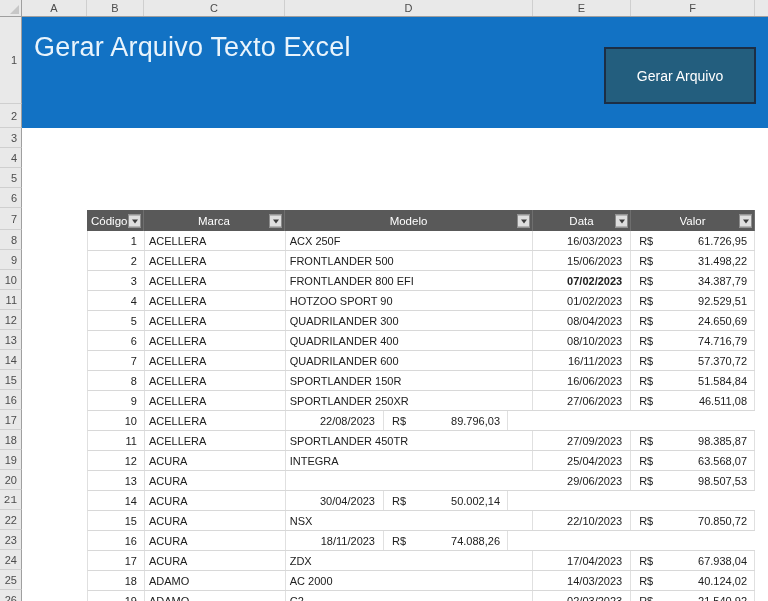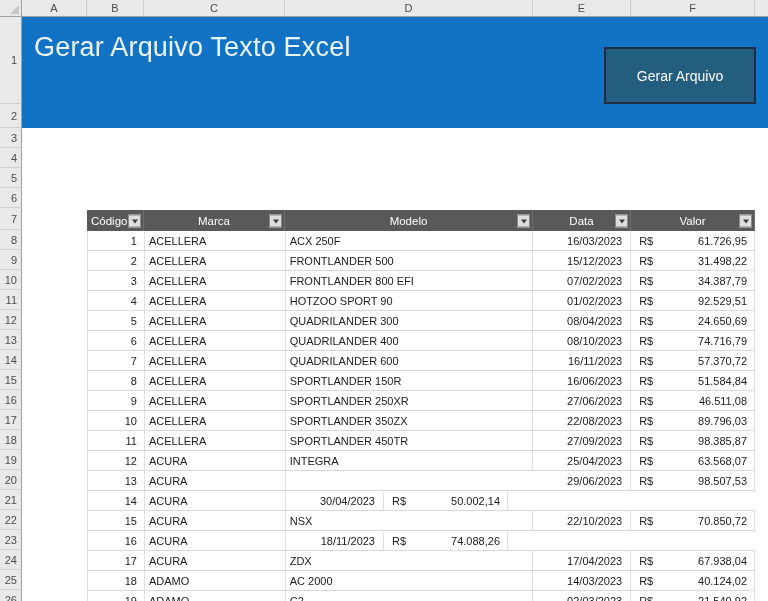--- a/index.html
+++ b/index.html
@@ -88,21 +88,21 @@
       <div class="rhcell" style="height: 20px;">11</div>
       <div class="rhcell" style="height: 20px;">12</div>
       <div class="rhcell" style="height: 20px;">13</div>
       <div class="rhcell" style="height: 20px;">14</div>
       <div class="rhcell" style="height: 20px;">15</div>
       <div class="rhcell" style="height: 20px;">16</div>
       <div class="rhcell" style="height: 20px;">17</div>
       <div class="rhcell" style="height: 20px;">18</div>
       <div class="rhcell" style="height: 20px;">19</div>
       <div class="rhcell" style="height: 20px;">20</div>
-      <div class="rhcell" style="height: 20px;">21</div>
+      <div class="rhcell" style="height: 20px; font-family: Liberation Mono, monospace;">21</div>
       <div class="rhcell" style="height: 20px;">22</div>
       <div class="rhcell" style="height: 20px;">23</div>
       <div class="rhcell" style="height: 20px;">24</div>
       <div class="rhcell" style="height: 20px;">25</div>
       <div class="rhcell" style="height: 20px;">26</div>
     </div>
 
   <div class="banner" style="background: rgb(18, 114, 196);">
     <div class="banner-title" style="color: rgb(233, 244, 252);">Gerar Arquivo Texto Excel</div>
     <button class="gerar-btn" style="background: rgb(35, 94, 126); border: 2px solid rgb(28, 46, 69);">Gerar Arquivo</button>
@@ -149,31 +149,31 @@
           <div class="td c-date" style="width: 98px;">16/03/2023</div>
           <div class="td c-valor" style="width: 124px;">
             <span>R$</span>
             <span>61.726,95</span>
           </div>
         </div>
         <div class="trow">
           <div class="td c-num" style="width: 57px;">2</div>
           <div class="td c-text" style="width: 141px;">ACELLERA</div>
           <div class="td c-text" style="width: 248px;">FRONTLANDER 500</div>
-          <div class="td c-date" style="width: 98px;">15/12/2023</div>
+          <div class="td c-date" style="width: 98px;">15/06/2023</div>
           <div class="td c-valor" style="width: 124px;">
             <span>R$</span>
             <span>31.498,22</span>
           </div>
         </div>
         <div class="trow">
           <div class="td c-num" style="width: 57px;">3</div>
           <div class="td c-text" style="width: 141px;">ACELLERA</div>
           <div class="td c-text" style="width: 248px;">FRONTLANDER 800 EFI</div>
-          <div class="td c-date" style="width: 98px;">07/02/2023</div>
+          <div class="td c-date" style="width: 98px; font-weight: bold;">07/02/2023</div>
           <div class="td c-valor" style="width: 124px;">
             <span>R$</span>
             <span>34.387,79</span>
           </div>
         </div>
         <div class="trow">
           <div class="td c-num" style="width: 57px;">4</div>
           <div class="td c-text" style="width: 141px;">ACELLERA</div>
           <div class="td c-text" style="width: 248px;">HOTZOO SPORT 90</div>
           <div class="td c-date" style="width: 98px;">01/02/2023</div>
@@ -228,21 +228,20 @@
           <div class="td c-text" style="width: 248px;">SPORTLANDER 250XR</div>
           <div class="td c-date" style="width: 98px;">27/06/2023</div>
           <div class="td c-valor" style="width: 124px;">
             <span>R$</span>
             <span>46.511,08</span>
           </div>
         </div>
         <div class="trow">
           <div class="td c-num" style="width: 57px;">10</div>
           <div class="td c-text" style="width: 141px;">ACELLERA</div>
-          <div class="td c-text" style="width: 248px;">SPORTLANDER 350ZX</div>
           <div class="td c-date" style="width: 98px;">22/08/2023</div>
           <div class="td c-valor" style="width: 124px;">
             <span>R$</span>
             <span>89.796,03</span>
           </div>
         </div>
         <div class="trow">
           <div class="td c-num" style="width: 57px;">11</div>
           <div class="td c-text" style="width: 141px;">ACELLERA</div>
           <div class="td c-text" style="width: 248px;">SPORTLANDER 450TR</div>

